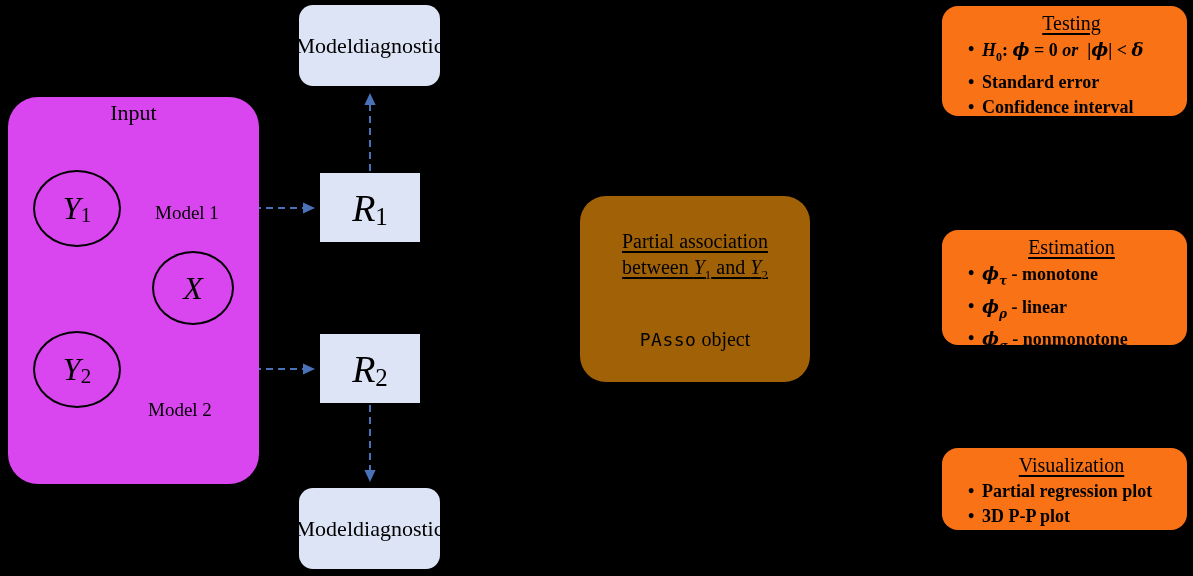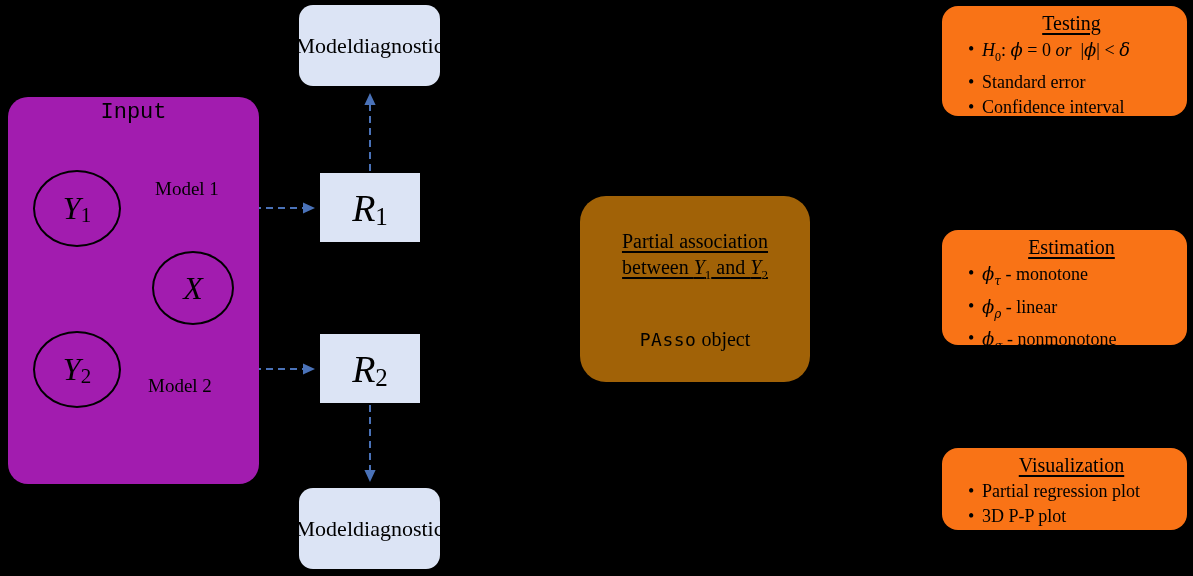--- a/index.html
+++ b/index.html
@@ -14,23 +14,22 @@
     font-family: "Liberation Serif", "DejaVu Serif", serif;
     color: #000;
   }
   #canvas { position: absolute; inset: 0; }
 
   
   .input-panel {
     position: absolute;
     left: 8px; top: 97px;
     width: 251px; height: 387px;
-    background: #a21caf;
-    border-radius: 20px;
-    font-family: Liberation Mono, monospace;
+    background: #d946ef;
+    border-radius: 30px;
   }
   .input-title {
     position: absolute;
     top: 2px; left: 0; width: 251px;
     text-align: center;
     font-size: 22px;
     line-height: 28px;
   }
 
   
@@ -54,20 +53,21 @@
   }
   #circle-y1 { left: 33px;  top: 170px; width: 88px; height: 77px; }
   #circle-x  { left: 152px; top: 251px; width: 82px; height: 74px; }
   #circle-y2 { left: 33px;  top: 331px; width: 88px; height: 77px; }
 
   
   .model-label {
     position: absolute;
     font-size: 19px;
     white-space: nowrap;
+    margin-top: 24px;
   }
   #model1-label { left: 155px; top: 178px; }
   #model2-label { left: 148px; top: 375px; }
 
   
   .r-box {
     position: absolute;
     background: #DCE4F5;
     display: flex;
     align-items: center;
@@ -144,21 +144,21 @@
   #box-estimation    { top: 230px; height: 115px; }
   #box-visualization { top: 448px; height: 82px; }
 
   .right-title {
     text-align: center;
     font-size: 20px;
     line-height: 25px;
     text-decoration: underline;
     text-underline-offset: 3px;
   }
-  .bullets { margin: 1px 0 0 0; padding: 0; list-style: none; }
+  .bullets { margin: 1px 0 0 0; padding: 0; list-style: none; font-weight: bold; }
   .bullets li {
     font-size: 18px;
     line-height: 25px;
     white-space: nowrap;
     padding-left: 16px;
     position: relative;
   }
   .bullets li::before {
     content: "\2022";
     position: absolute;

